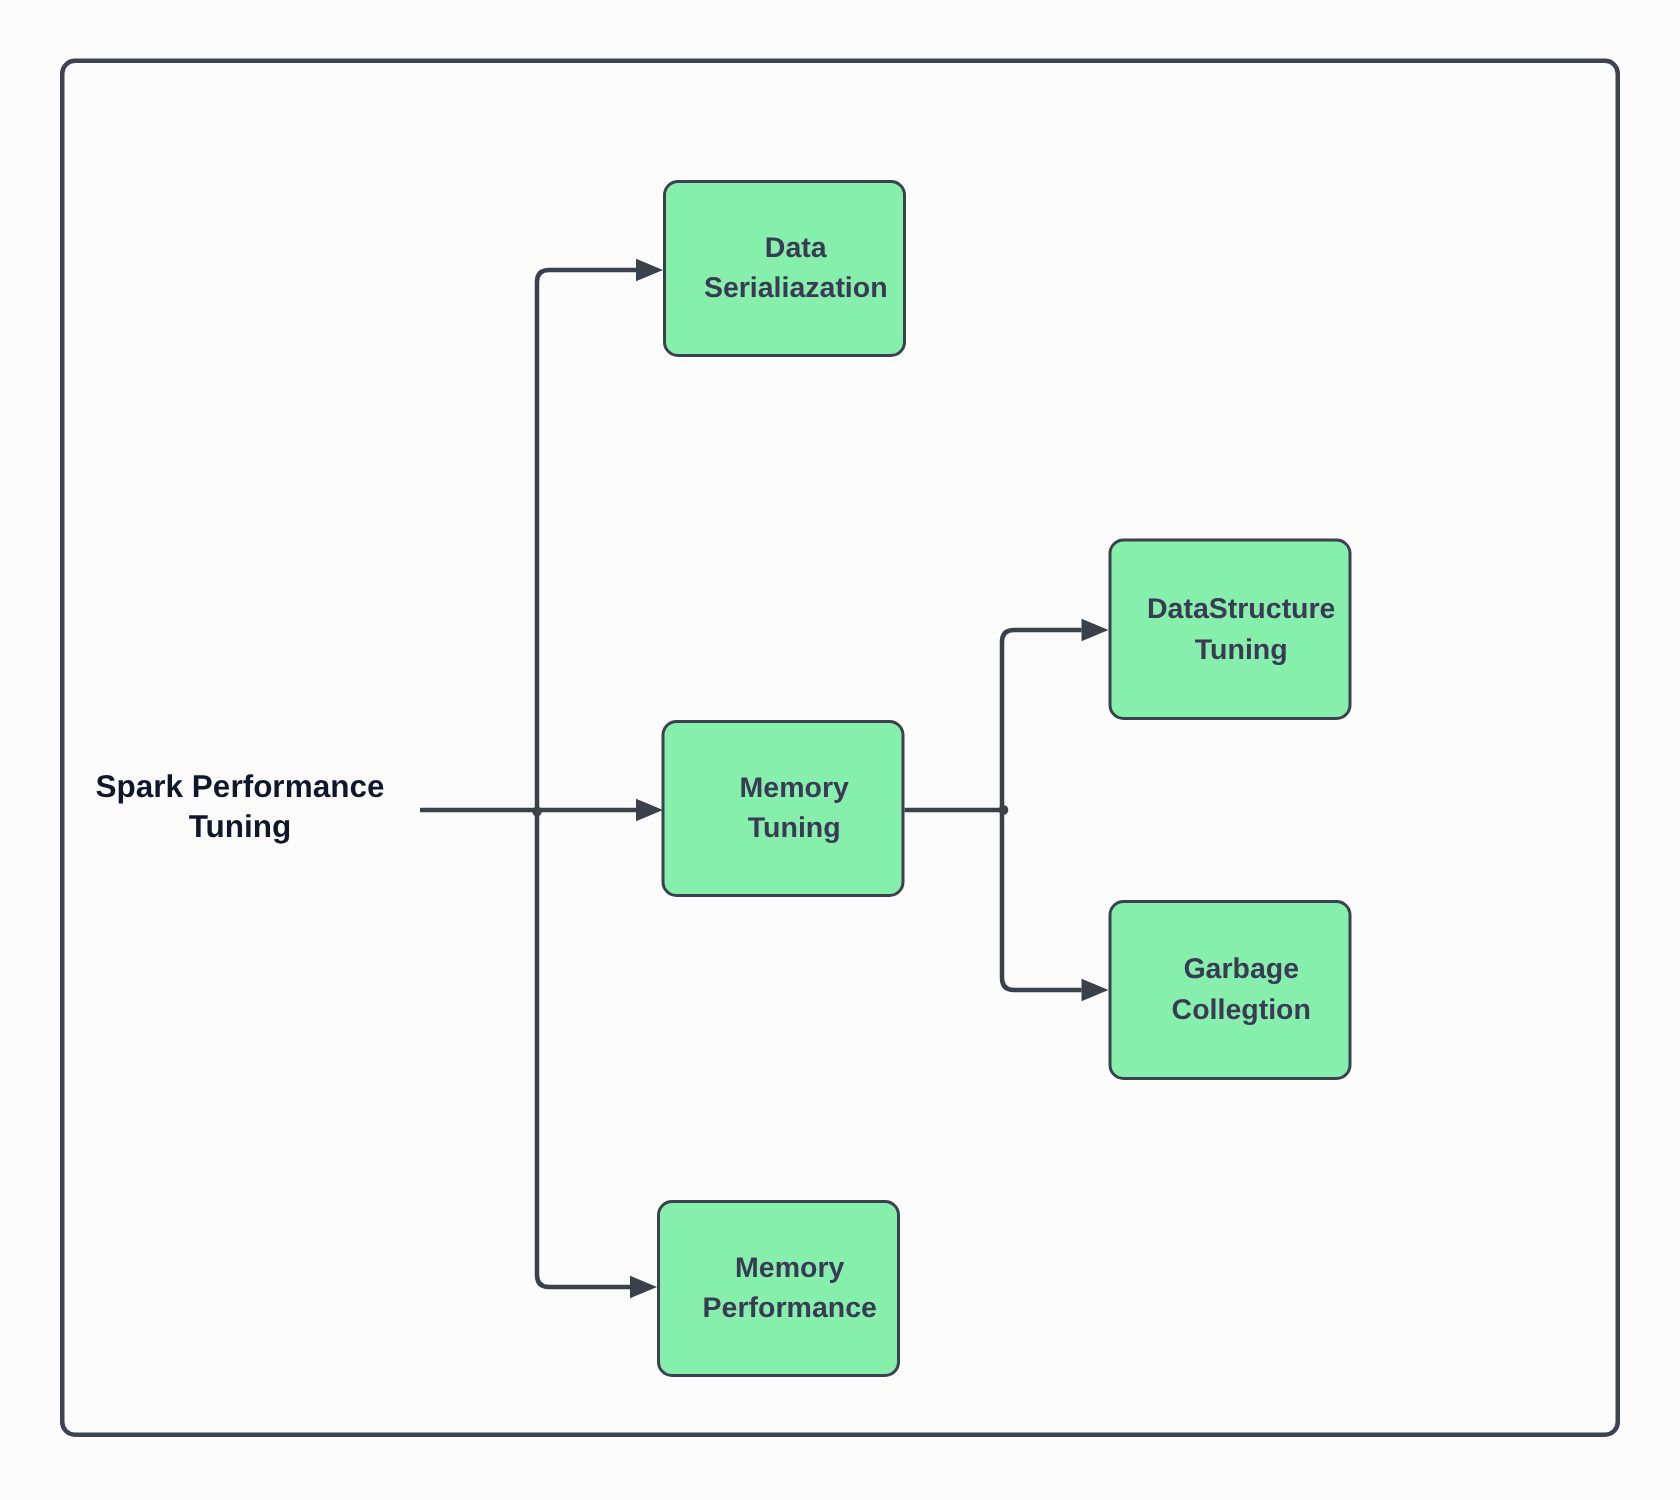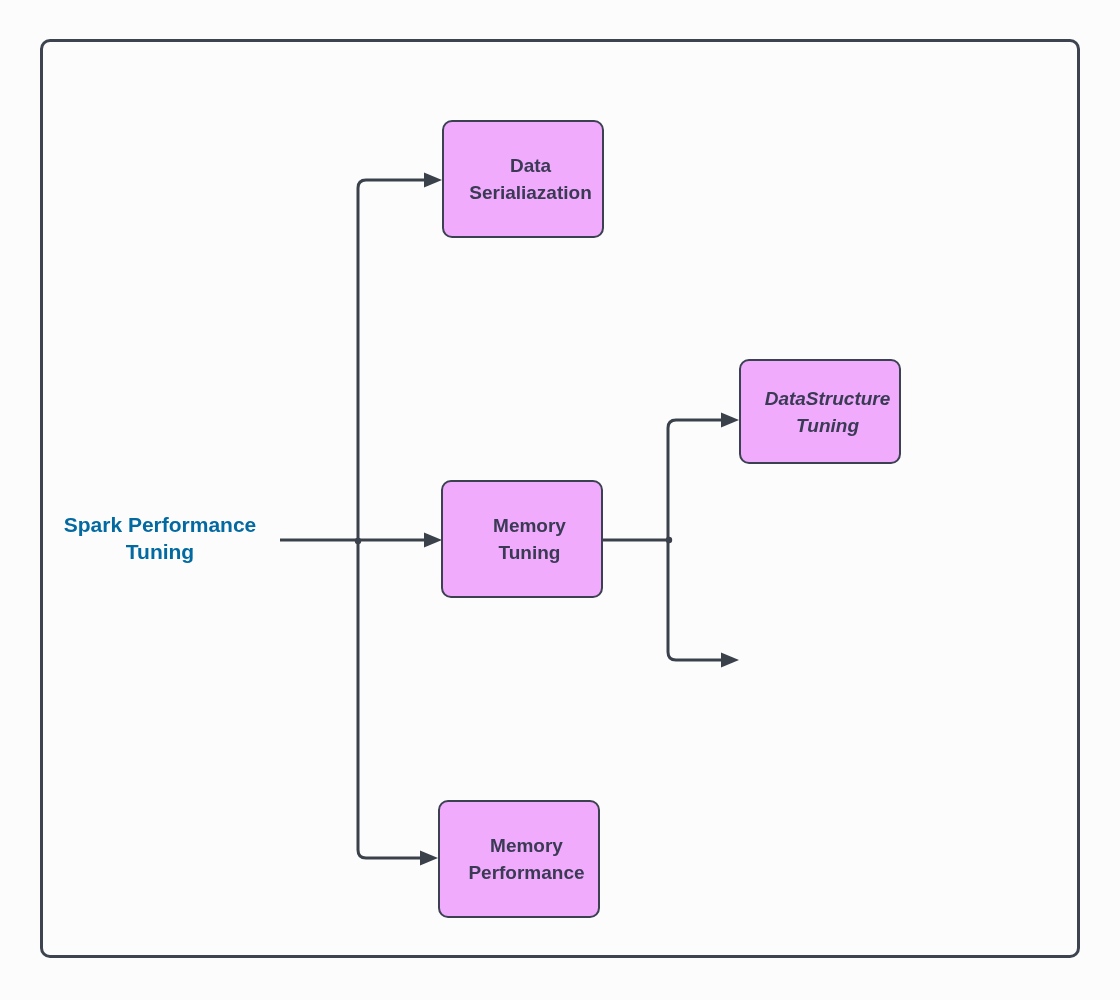--- a/index.html
+++ b/index.html
@@ -31,51 +31,51 @@
     left: 0;
     top: 0;
     width: 1120px;
     height: 1000px;
     pointer-events: none;
   }
   .node {
     position: absolute;
     width: 162px;
     height: 118px;
-    background: #f0abfc;
+    background: #86efac;
     border: 2.5px solid #3B4151;
     border-radius: 10px;
     box-sizing: border-box;
     display: flex;
     flex-direction: column;
     align-items: center;
     justify-content: center;
     text-align: center;
     font-weight: bold;
     font-size: 19px;
     line-height: 27px;
     color: #3A3A55;
     padding-left: 15px;
   }
   #node-data-serialiazation { left: 442px; top: 120px; }
   #node-memory-tuning       { left: 441px; top: 480px; }
   #node-memory-management   { left: 438px; top: 800px; }
-  #node-datastructure-tuning{ left: 739px; top: 359px; height: 105px; font-style: italic; }
+  #node-datastructure-tuning{ left: 739px; top: 359px; height: 121px; }
   #node-garbage-collegtion  { left: 739px; top: 600px; height: 120px; }
 
   .root-label {
     position: absolute;
     left: 50px;
     top: 511px;
     width: 220px;
     text-align: center;
     font-weight: bold;
     font-size: 21px;
     line-height: 27px;
-    color: #0369a1;
+    color: #0f172a;
   }
 </style>
 </head>
 <body>
 
 <div class="canvas">
 
   <div class="frame"></div>
 
   <svg class="edges-layer" width="1120" height="1000" viewBox="0 0 1120 1000" xmlns="http://www.w3.org/2000/svg">
@@ -116,14 +116,18 @@
   <div class="node" id="node-memory-management">
     <div>Memory</div>
     <div>Performance</div>
   </div>
 
   <div class="node" id="node-datastructure-tuning">
     <div>DataStructure</div>
     <div>Tuning</div>
   </div>
 
+  <div class="node" id="node-garbage-collegtion">
+    <div>Garbage</div>
+    <div>Collegtion</div>
+  </div>
 
 </div>
 
 </body></html>

